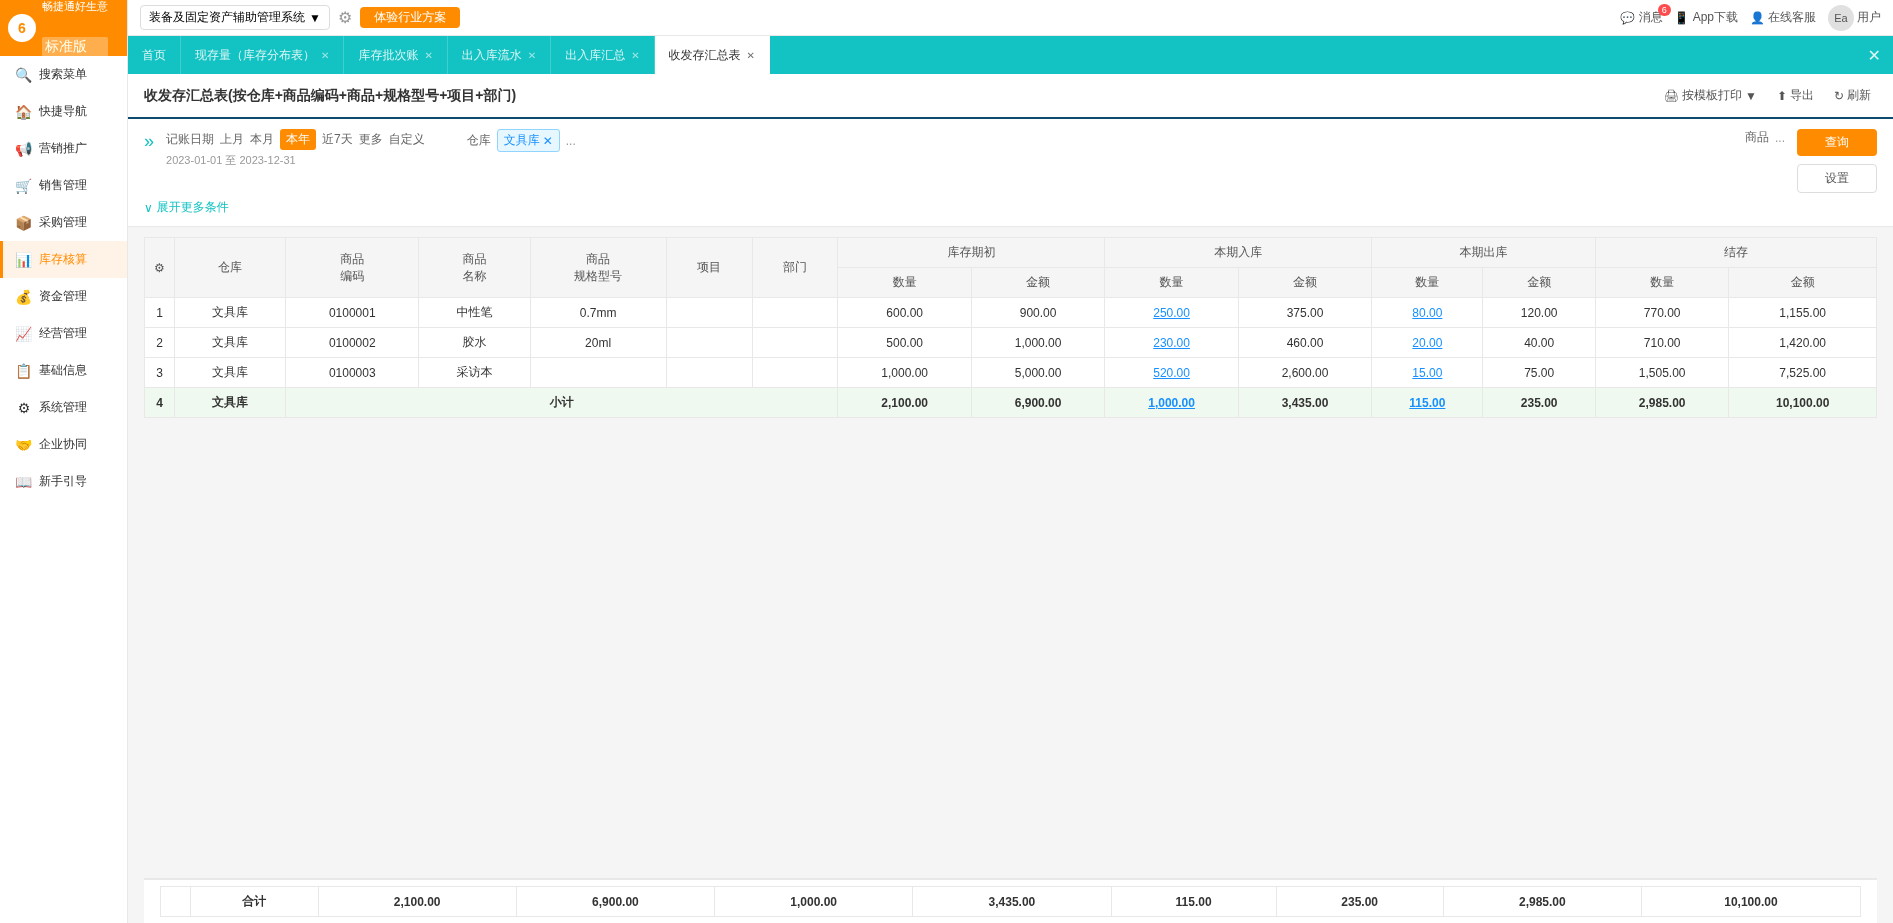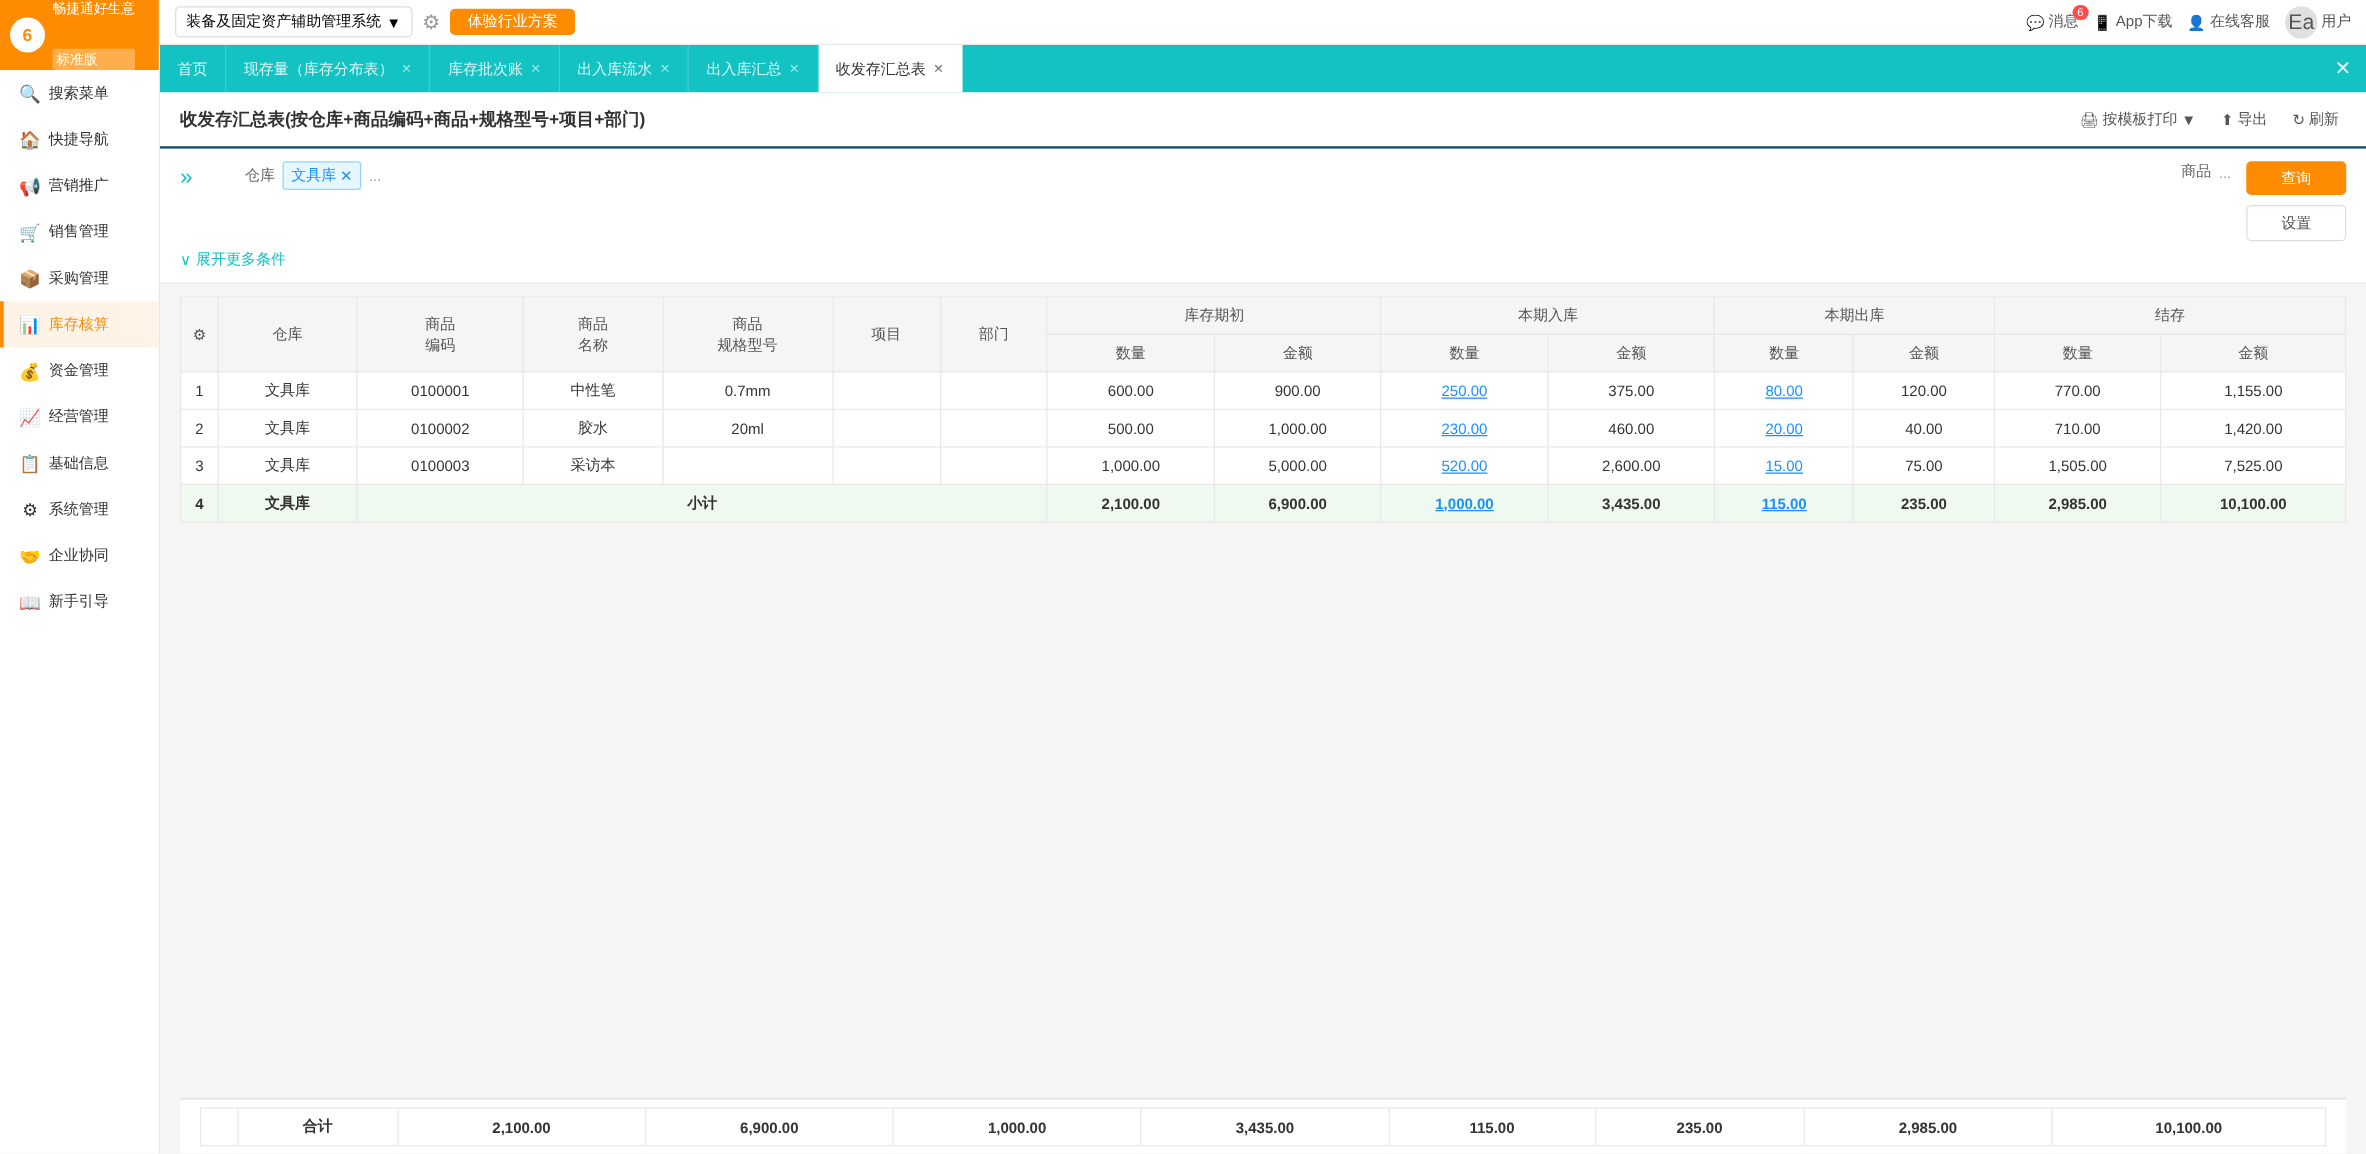--- a/index.html
+++ b/index.html
@@ -4,36 +4,36 @@
   <style>
     * { box-sizing: border-box; margin: 0; padding: 0; }
     body { font-family: 'Microsoft YaHei', Arial, sans-serif; font-size: 12px; background: #f5f5f5; display: flex; height: 923px; overflow: hidden; }
 
     
     .sidebar { width: 128px; background: #fff; display: flex; flex-direction: column; border-right: 1px solid #e8e8e8; flex-shrink: 0; }
     .sidebar-logo { background: #ff8c00; color: #fff; padding: 10px 8px; display: flex; align-items: center; gap: 6px; height: 56px; }
     .sidebar-logo-icon { width: 28px; height: 28px; background: #fff; border-radius: 50%; display: flex; align-items: center; justify-content: center; }
     .sidebar-logo-icon span { color: #ff8c00; font-size: 14px; font-weight: bold; }
     .sidebar-logo-text { font-size: 11px; color: #fff; line-height: 1.3; }
-    .sidebar-logo-badge { font-size: 11px; color: #ffe; background: rgba(255,255,255,0.3); border-radius: 2px; padding: 1px 3px; margin-top: 24px; }
+    .sidebar-logo-badge { font-size: 14px; color: #ffe; background: rgba(255,255,255,0.3); border-radius: 2px; padding: 1px 3px; margin-top: 24px; }
     .sidebar-item { display: flex; align-items: center; gap: 6px; padding: 10px 12px; cursor: pointer; color: #333; font-size: 12px; border-left: 3px solid transparent; }
     .sidebar-item.active { background: #fff3e8; color: #ff8c00; border-left: 3px solid #ff8c00; }
     .sidebar-item-icon { font-size: 14px; width: 18px; text-align: center; }
 
     
     .main { flex: 1; display: flex; flex-direction: column; overflow: hidden; }
 
     
     .topbar { height: 36px; background: #fff; display: flex; align-items: center; padding: 0 12px; border-bottom: 1px solid #e8e8e8; gap: 8px; }
     .topbar-system-select { display: flex; align-items: center; gap: 4px; border: 1px solid #ddd; border-radius: 4px; padding: 3px 8px; font-size: 12px; cursor: pointer; }
     .topbar-demo-btn { background: #ff8c00; color: #fff; border: none; border-radius: 4px; padding: 2px 14px; font-size: 12px; cursor: pointer; }
     .topbar-actions { display: flex; align-items: center; gap: 12px; margin-left: auto; }
     .topbar-action { display: flex; align-items: center; gap: 3px; color: #555; font-size: 12px; cursor: pointer; position: relative; }
     .badge { background: #ff4d4f; color: #fff; border-radius: 8px; font-size: 9px; padding: 1px 4px; position: absolute; top: -5px; right: -8px; }
-    .user-avatar { width: 26px; height: 26px; background: #e0e0e0; border-radius: 50%; display: flex; align-items: center; justify-content: center; font-size: 17px; }
+    .user-avatar { width: 26px; height: 26px; background: #e0e0e0; border-radius: 50%; display: flex; align-items: center; justify-content: center; font-size: 11px; }
 
     
     .tabbar { height: 38px; background: #13c2c2; display: flex; align-items: center; padding: 0; overflow: hidden; }
     .tab { display: flex; align-items: center; gap: 4px; padding: 0 14px; height: 38px; color: rgba(255,255,255,0.85); font-size: 12px; cursor: pointer; border-right: 1px solid rgba(255,255,255,0.2); white-space: nowrap; }
     .tab.active { background: #fff; color: #333; }
     .tab-close { font-size: 10px; opacity: 0.7; margin-left: 2px; }
     .tabbar-close-all { margin-left: auto; padding: 0 12px; color: rgba(255,255,255,0.85); cursor: pointer; font-size: 16px; }
 
     
     .content { flex: 1; background: #f5f5f5; padding: 0; overflow: auto; display: flex; flex-direction: column; }
@@ -193,20 +193,32 @@
         <div class="page-action-btn">
           <span>↻</span>
           <span>刷新</span>
         </div>
       </div>
     </div>
 
     <div style="background:#fff;padding:10px 16px;border-bottom:1px solid #e8e8e8;">
       <div style="display:flex;align-items:flex-start;gap:12px;flex-wrap:wrap;">
         <div style="color:#13c2c2;cursor:pointer;font-size:18px;margin-top:2px;">»</div>
+        <div style="display:flex;flex-direction:column;">
+          <div style="display:flex;align-items:center;gap:6px;">
+            <span style="color:#666;">记账日期</span>
+            <span style="color:#666;cursor:pointer;font-size:12px;">上月</span>
+            <span style="color:#666;cursor:pointer;font-size:12px;">本月</span>
+            <span style="background:#ff8c00;color:#fff;border-radius:3px;padding:2px 6px;font-size:12px;cursor:pointer;">本年</span>
+            <span style="color:#666;cursor:pointer;font-size:12px;">近7天</span>
+            <span style="color:#666;cursor:pointer;font-size:12px;">更多</span>
+            <span style="color:#666;cursor:pointer;font-size:12px;">自定义</span>
+          </div>
+          <div style="color:#999;font-size:11px;margin-top:3px;">2023-01-01 至 2023-12-31</div>
+        </div>
         <div style="display:flex;align-items:center;gap:6px;margin-left:30px;">
           <span style="color:#666;">仓库</span>
           <div style="background:#e6f7ff;border:1px solid #91d5ff;border-radius:3px;padding:2px 6px;font-size:12px;color:#1890ff;display:flex;align-items:center;gap:3px;">
             <span>文具库</span>
             <span>✕</span>
           </div>
           <span style="color:#999;cursor:pointer;">...</span>
         </div>
         <div style="display:flex;align-items:center;gap:6px;margin-left:auto;">
           <span style="color:#666;">商品</span>

